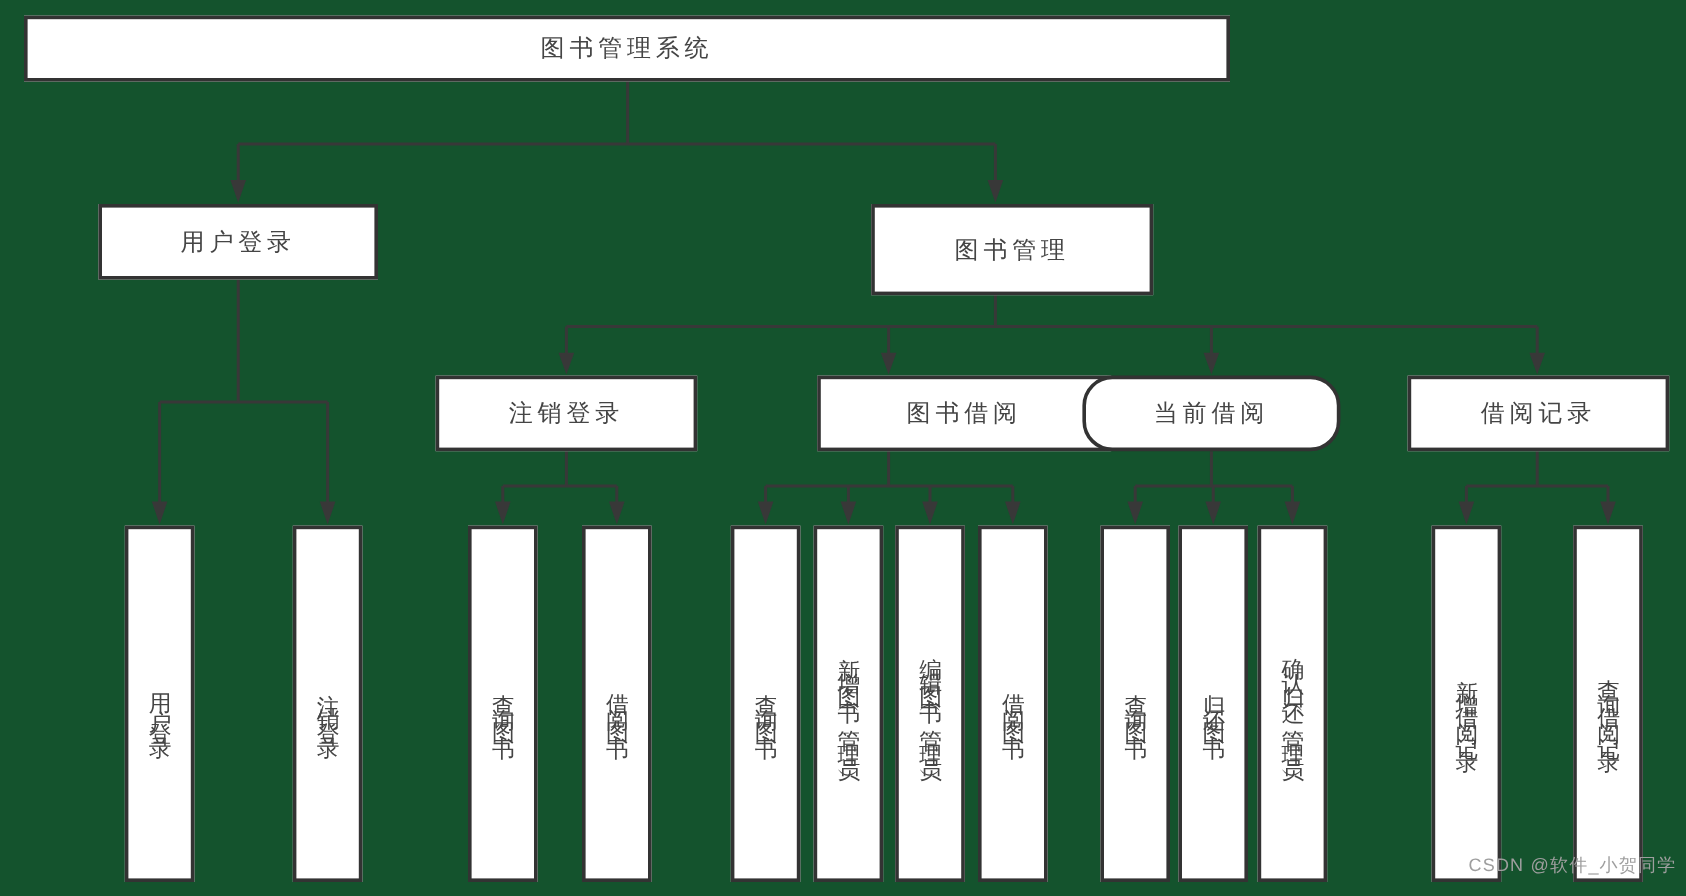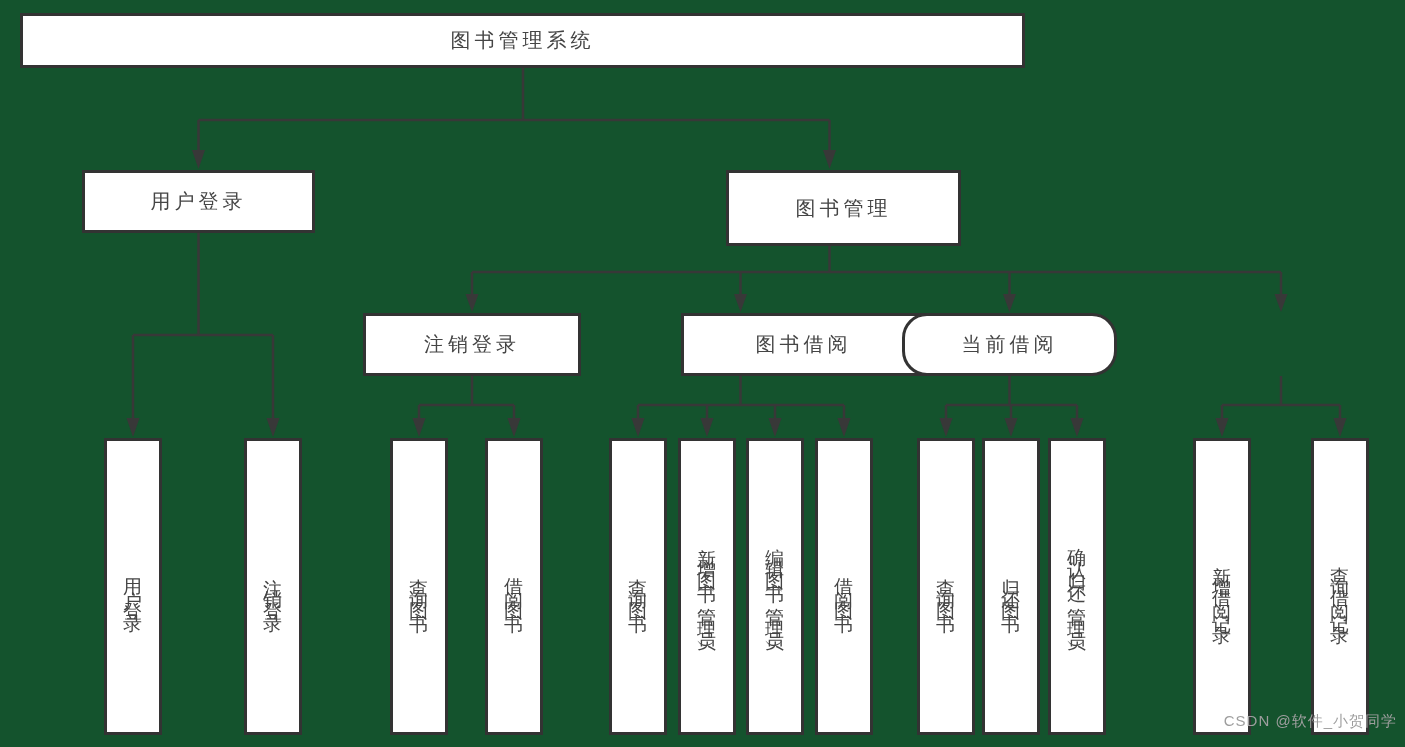--- a/index.html
+++ b/index.html
@@ -126,20 +126,23 @@
 
   <div class="box h" style="left:363px; top:313px; width:218px; height:63px;">
     <span>注销登录</span>
   </div>
   <div class="box h" style="left:633px; top:313px; width:245px; height:63px;margin-left:48px;">
     <span>图书借阅</span>
   </div>
   <div class="box h" style="left:902px; top:313px; width:215px; height:63px;border-radius:25px;">
     <span>当前借阅</span>
   </div>
+  <div class="box h" style="left:1173px; top:313px; width:218px; height:63px;">
+    <span>借阅记录</span>
+  </div>
 
   <div class="box v" style="left:104px; top:438px; width:58px; height:297px;">
     <span>用户登录</span>
   </div>
   <div class="box v" style="left:244px; top:438px; width:58px; height:297px;">
     <span>注销登录</span>
   </div>
 
   <div class="box v" style="left:390px; top:438px; width:58px; height:297px;">
     <span>查询图书</span>

